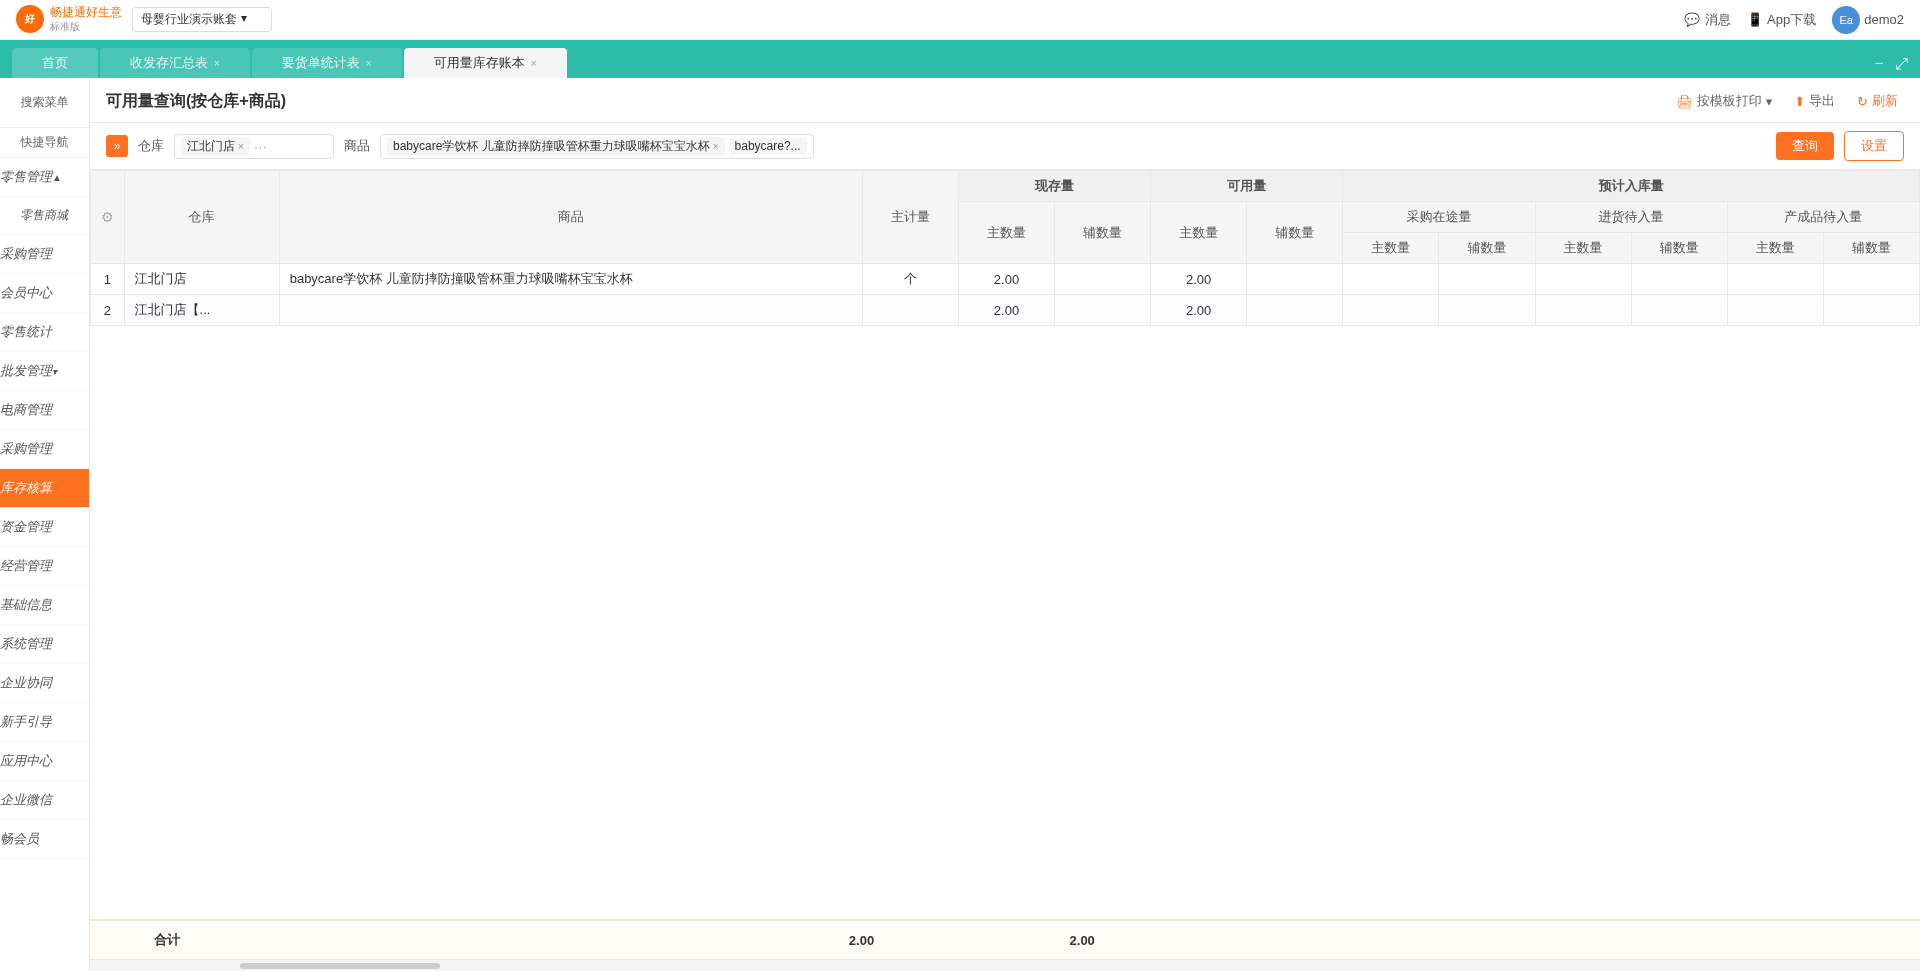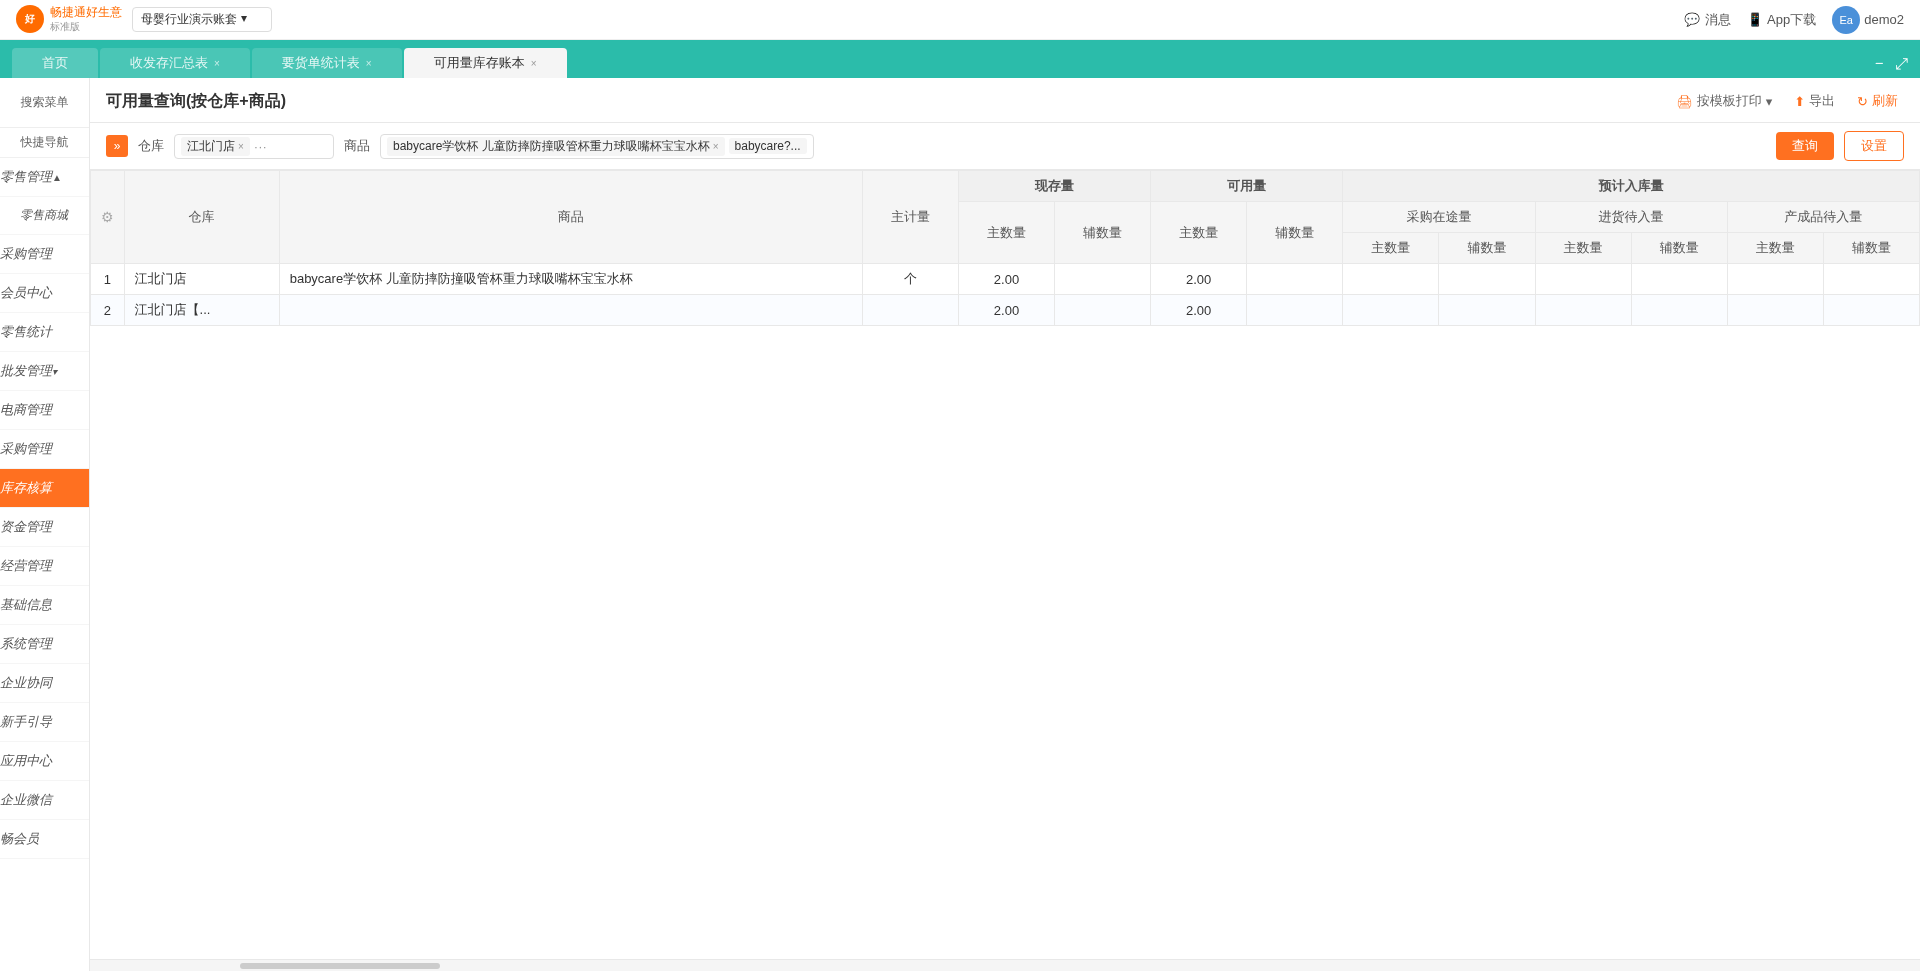--- a/index.html
+++ b/index.html
@@ -318,19 +318,41 @@
       <td></td>
       <td></td>
       <td></td>
       <td></td>
       <td></td>
     </tr>
           </tbody>
       </table>
     </div>
 
+    <div class="table-footer">
+      <table>
+        <tbody>
+            <tr>
+          <td style="width:32px;"></td>
+          <td style="width:100px;" class="label">合计</td>
+          <td style="width:300px;"></td>
+          <td style="width:80px;"></td>
+          <td style="width:80px;">2.00</td>
+          <td style="width:80px;"></td>
+          <td style="width:80px;">2.00</td>
+          <td style="width:80px;"></td>
+          <td style="width:80px;"></td>
+          <td style="width:80px;"></td>
+          <td style="width:80px;"></td>
+          <td style="width:80px;"></td>
+          <td style="width:80px;"></td>
+          <td style="width:80px;"></td>
+        </tr>
+      </tbody>
+        </table>
+    </div>
 
     <div class="scroll-bar-area">
       <div class="scroll-thumb"></div>
     </div>
 
   </div>
 </div>
 
 </body></html>

